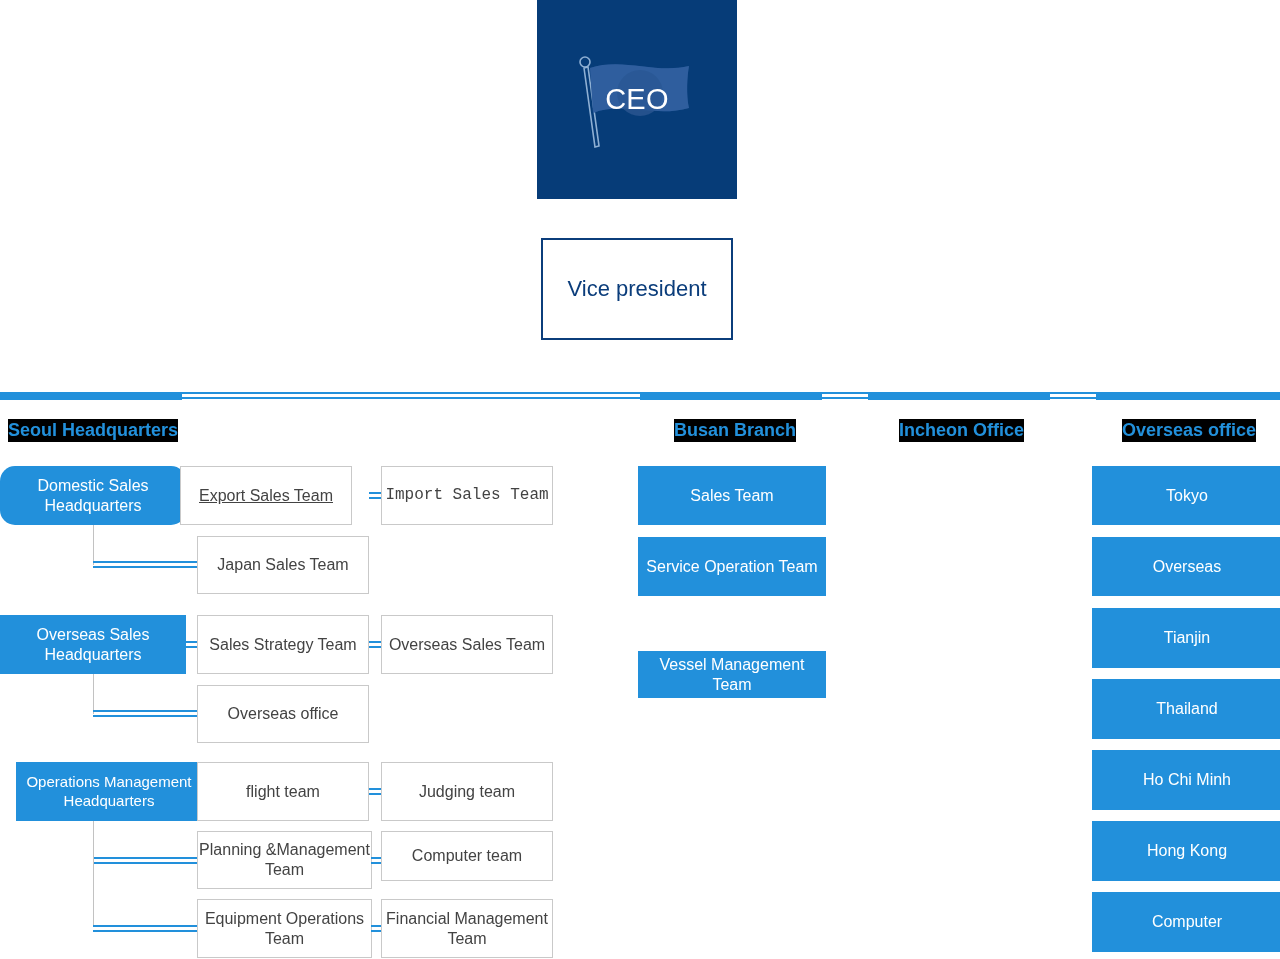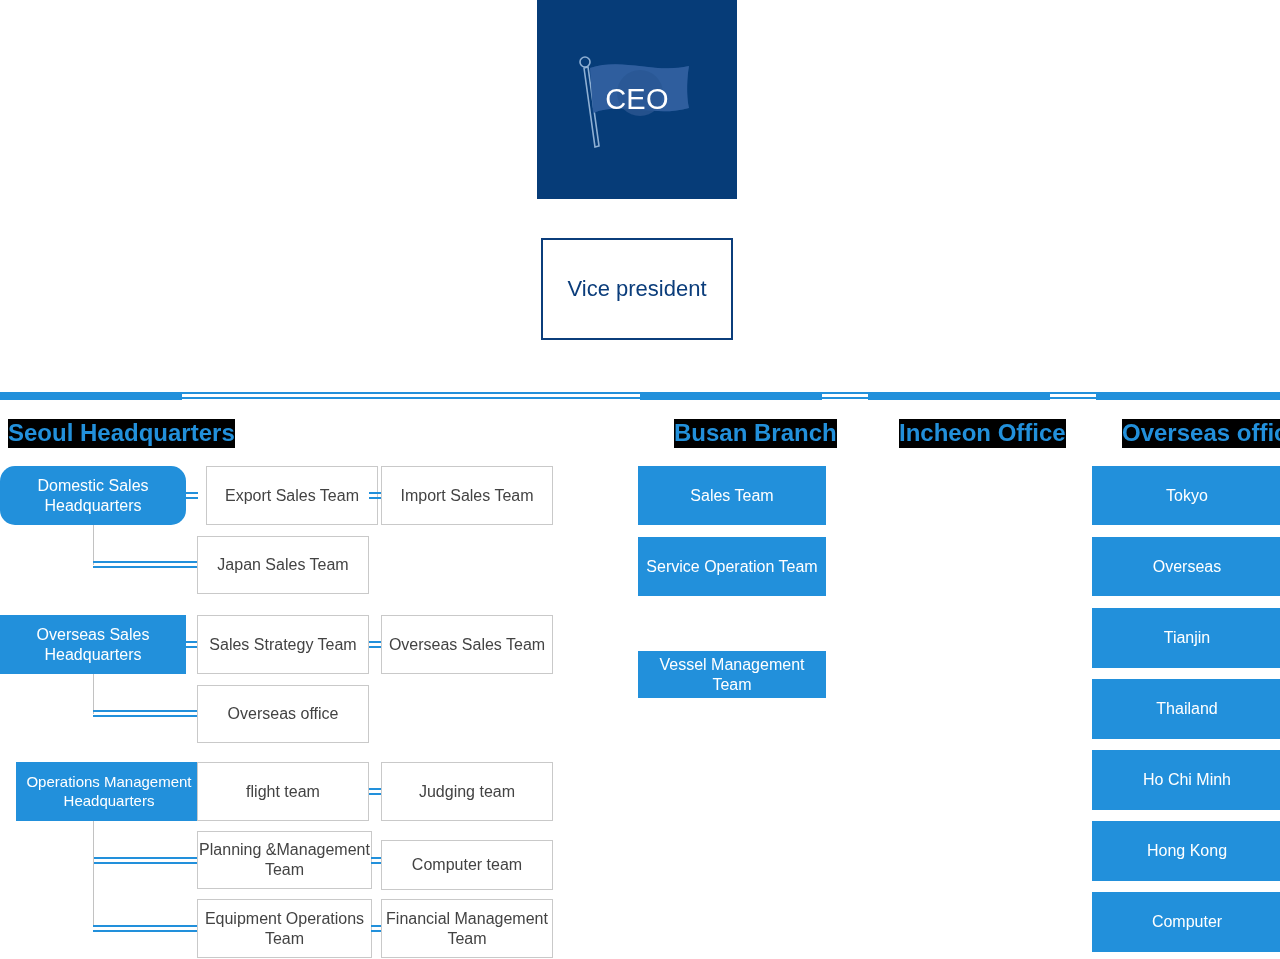--- a/index.html
+++ b/index.html
@@ -88,21 +88,21 @@
     width: 100%;
     height: 2px;
     background: #2290db;
   }
   .bus-thin::before { top: 0px; }
   .bus-thin::after  { top: 5px; }
 
   
   .col-head {
     position: absolute;
-    font-size: 24px;
+    font-size: 18px;
     font-weight: bold;
     color: #2290db;
     background: #000000;
     white-space: nowrap;
     line-height: 1.0;
     padding: 2px 0 3px 0;
   }
 
   
   .box {
@@ -187,25 +187,25 @@
 
 <div class="col-head" style="left:8px;   top:419px;">Seoul Headquarters</div>
 <div class="col-head" style="left:674px; top:419px;">Busan Branch</div>
 <div class="col-head" style="left:899px; top:419px;">Incheon Office</div>
 <div class="col-head" style="left:1122px;top:419px;">Overseas office</div>
 
 <div class="box box-blue" style="left:0px; top:466px; width:186px; height:59px;border-radius:15px;">
   <span>Domestic Sales Headquarters</span>
 </div>
 <div class="dbl-h" style="left:186px; top:492px; width:12px;"></div>
-<div class="box box-white" style="left:206px; top:466px; width:172px; height:59px;">
+<div class="box box-white" style="left:180px; top:466px; width:172px; height:59px;text-decoration:underline;">
   <span>Export Sales Team</span>
 </div>
 <div class="dbl-h" style="left:369px; top:492px; width:13px;"></div>
-<div class="box box-white" style="left:381px; top:466px; width:172px; height:59px;">
+<div class="box box-white" style="left:381px; top:466px; width:172px; height:59px;font-family:Liberation Mono, monospace;">
   <span>Import Sales Team</span>
 </div>
 <div class="v-line" style="left:93px; top:525px; height:40px;"></div>
 <div class="dbl-h" style="left:93px; top:561px; width:105px;"></div>
 <div class="box box-white" style="left:197px; top:536px; width:172px; height:58px;align-items:center;">
   <span>Japan Sales Team</span>
 </div>
 
 <div class="box box-blue" style="left:0px; top:615px; width:186px; height:59px;">
   <span>Overseas Sales Headquarters</span>
@@ -235,21 +235,21 @@
 <div class="box box-white" style="left:381px; top:762px; width:172px; height:59px;">
   <span>Judging team</span>
 </div>
 
 <div class="v-line" style="left:93px; top:821px; height:40px;"></div>
 <div class="dbl-h" style="left:93px; top:857px; width:107px;"></div>
 <div class="box box-white" style="left:197px; top:831px; width:175px; height:58px;">
   <span>Planning &amp;Management Team</span>
 </div>
 <div class="dbl-h" style="left:371px; top:857px; width:12px;"></div>
-<div class="box box-white" style="left:381px; top:831px; width:172px; height:50px;margin-top:9px;">
+<div class="box box-white" style="left:381px; top:831px; width:172px; height:50px;">
   <span>Computer team</span>
 </div>
 
 <div class="v-line" style="left:93px; top:821px; height:105px;"></div>
 <div class="dbl-h" style="left:93px; top:925px; width:107px;"></div>
 <div class="box box-white" style="left:197px; top:899px; width:175px; height:59px;">
   <span>Equipment Operations Team</span>
 </div>
 <div class="dbl-h" style="left:371px; top:925px; width:12px;"></div>
 <div class="box box-white" style="left:381px; top:899px; width:172px; height:59px;">

